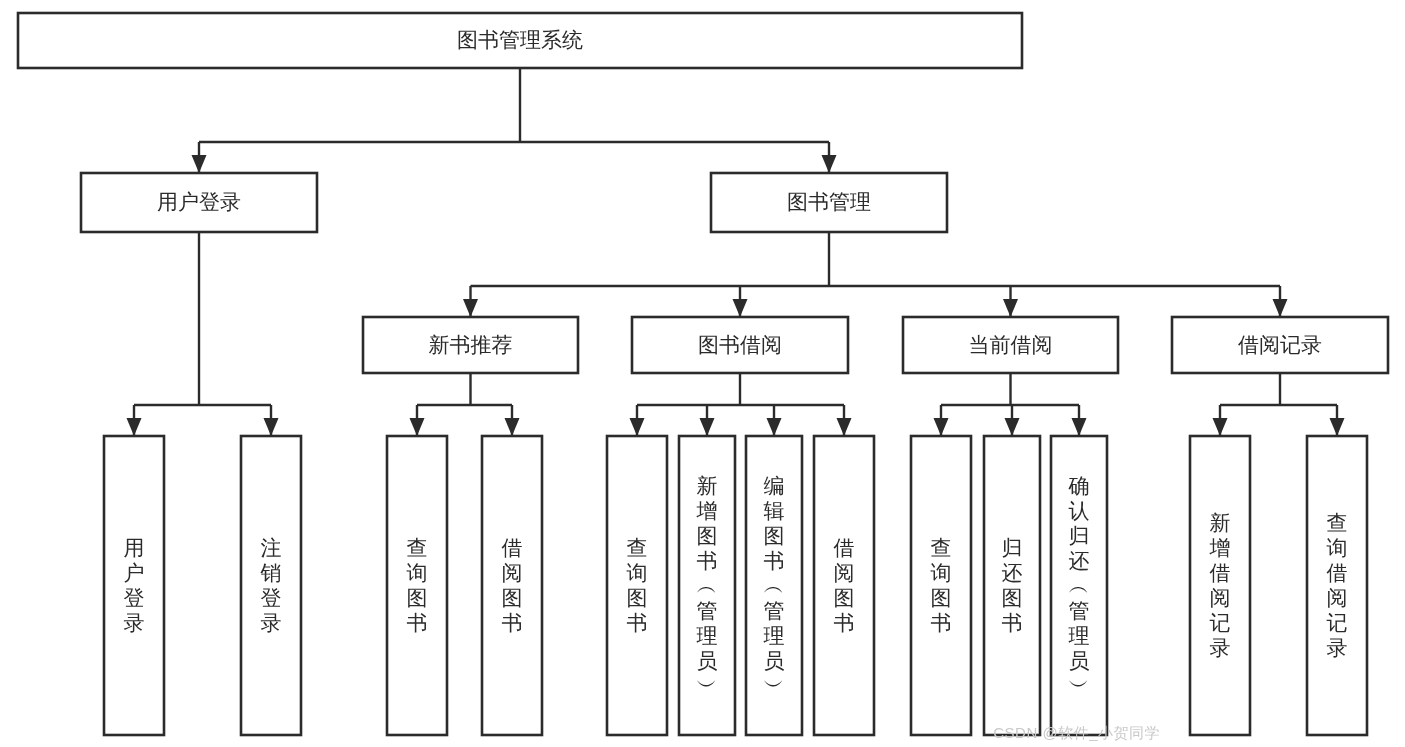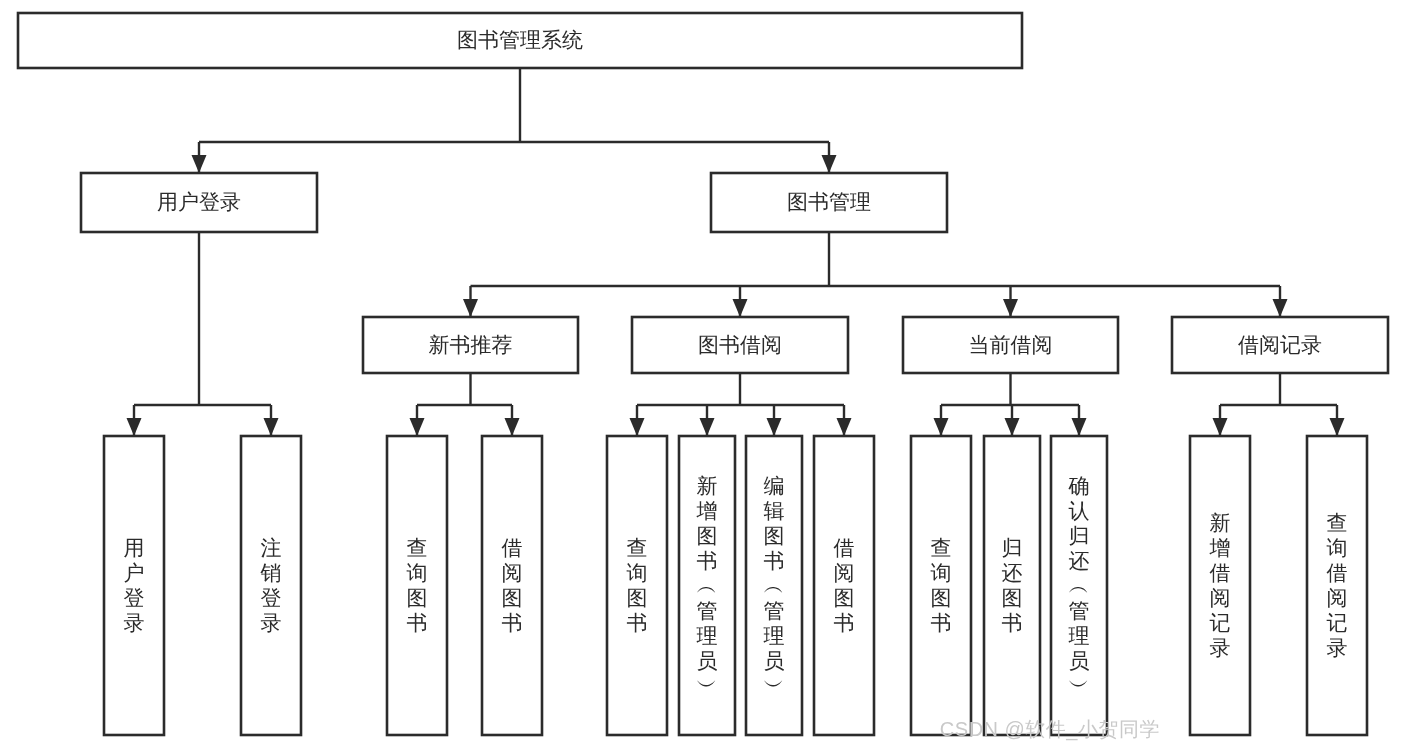--- a/index.html
+++ b/index.html
@@ -52,21 +52,21 @@
   }
   .arrow-head {
     fill: #2b2b2b;
     stroke: none;
   }
   .watermark {
     position: absolute;
     right: 8px;
     bottom: 4px;
     color: #c9c9c9;
-    font-size: 20px;
+    font-size: 15px;
     font-family: "Liberation Sans", "DejaVu Sans", sans-serif;
     white-space: nowrap;
     letter-spacing: 0.5px;
   }
 </style>
 </head>
 <body>
 
 <div id="diagram-root">
   <svg id="tree-svg" viewBox="0 0 1405 747">

